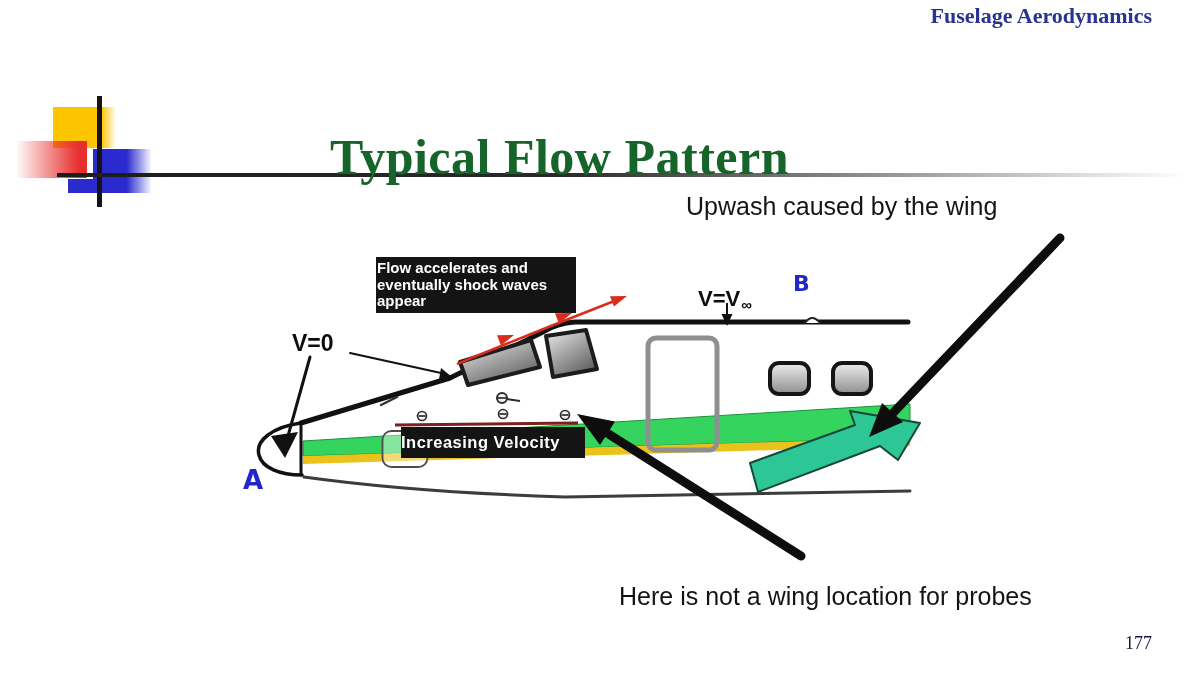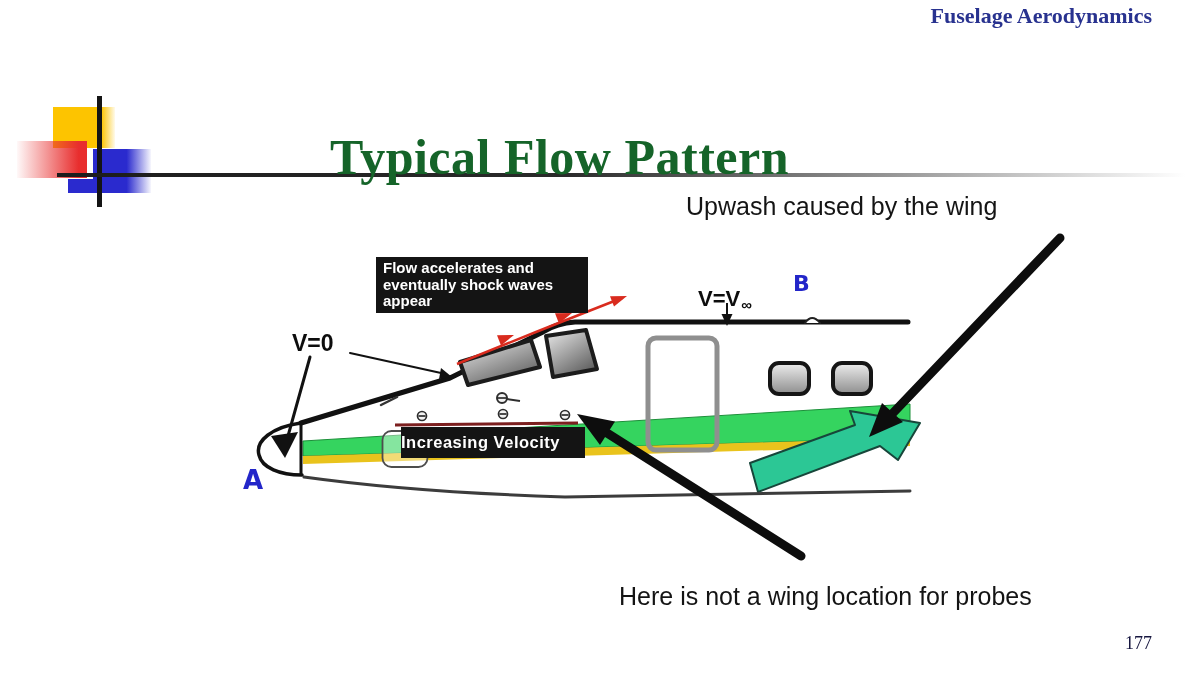--- a/index.html
+++ b/index.html
@@ -35,21 +35,21 @@
     background:linear-gradient(to right,#1c1c1c 0%,#2a2a2a 45%,#9a9a9a 75%,#e0e0e0 92%,rgba(255,255,255,0));}
   
   .diagram-svg{left:0;top:0;width:1199px;height:674px;z-index:4;}
   
   .caption{font-size:25px;color:#141414;z-index:5;white-space:nowrap;}
   .upwash-caption{left:646px;top:192px;margin-left:40px;}
   .probes-caption{left:619px;top:582px;}
   .black-box{
     background:#141414;color:#ffffff;font-weight:bold;z-index:5;
   }
-  .flow-box{left:376px;top:257px;width:198px;padding:3px 7px;
+  .flow-box{left:376px;top:257px;width:198px;padding:3px 1px;
     font-size:15px;line-height:16.5px;}
   .velocity-box{left:401px;top:427px;width:184px;height:31px;
     font-size:16.5px;line-height:31px;letter-spacing:0.5px;}
   .v-label{font-weight:bold;font-size:23px;color:#0d0d0d;z-index:5;white-space:nowrap;}
   .v0-label{left:292px;top:330px;}
   .vinf-label{left:698px;top:277px;font-size:22px;margin-top:9px;}
   .vinf-sub{font-size:15px;position:relative;top:4px;margin-left:1px;}
   .point-label{font-family:"DejaVu Sans",sans-serif;font-weight:bold;color:#2326c9;z-index:5;}
   .point-a{left:243px;top:465px;font-size:26px;}
   .point-b{left:793px;top:271px;font-size:22px;}

